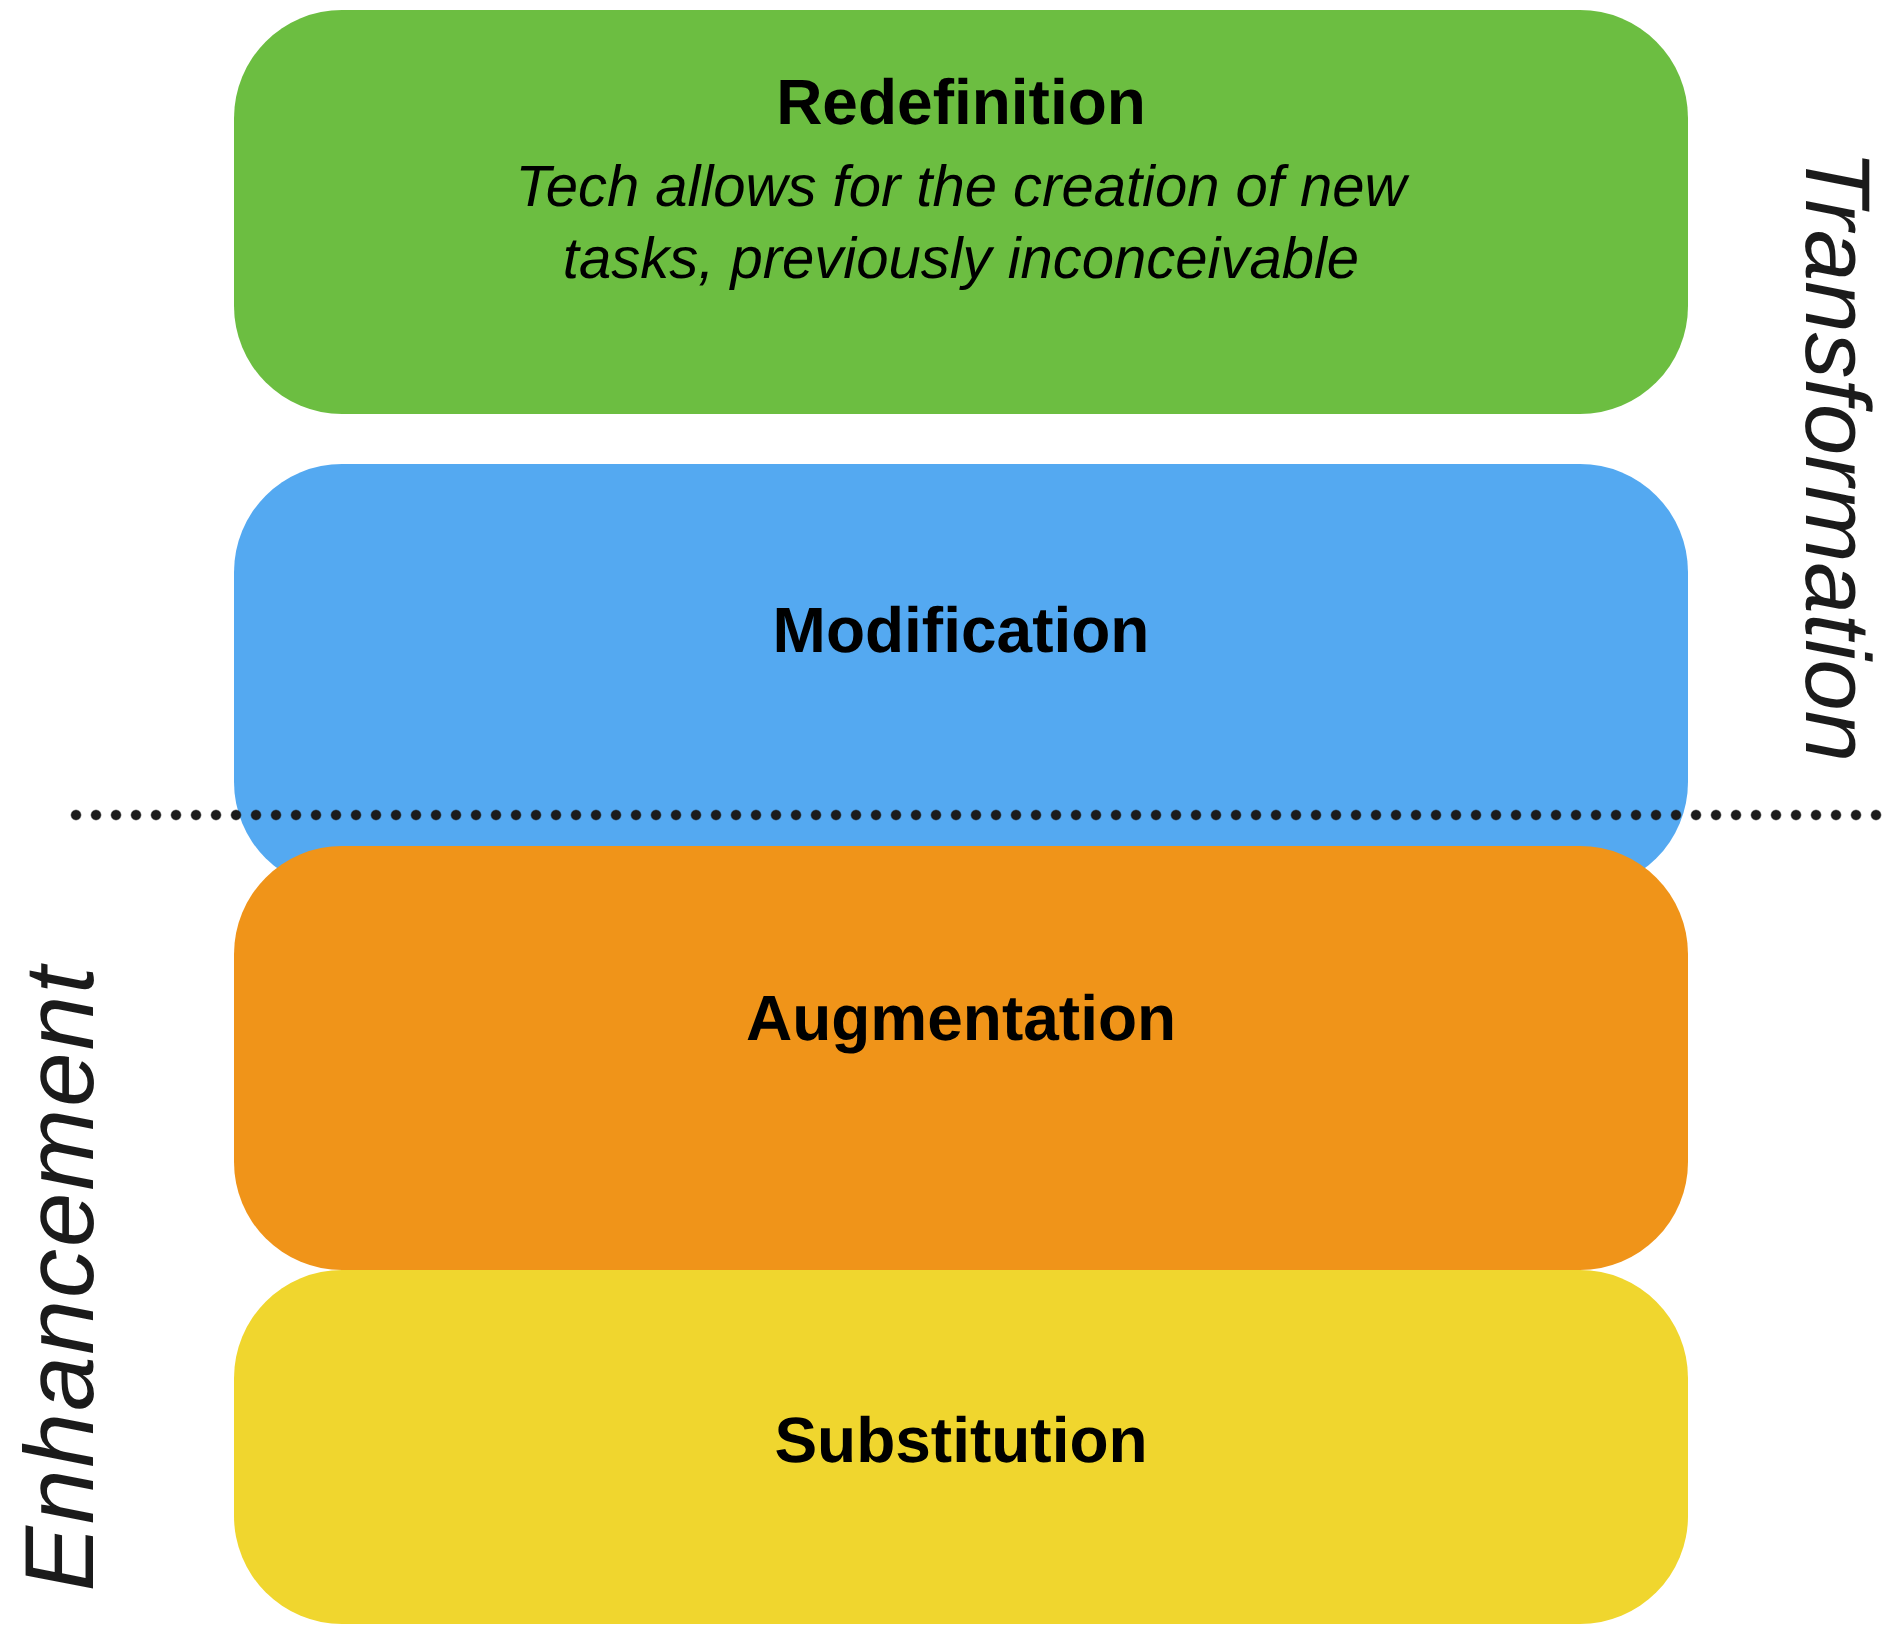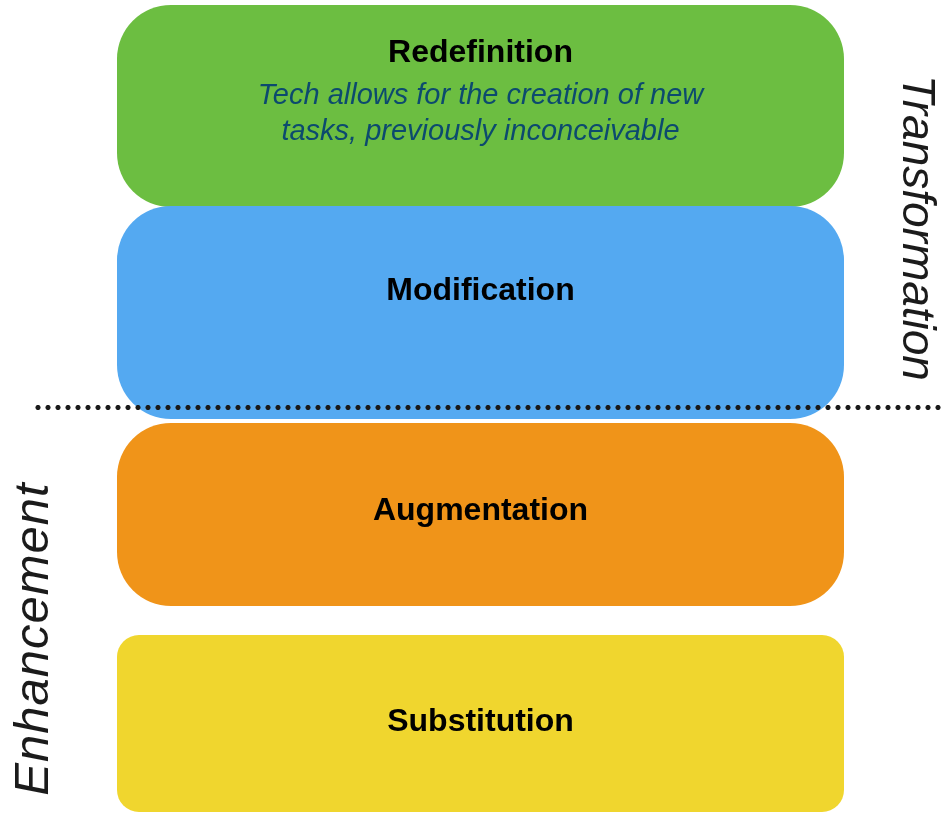--- a/index.html
+++ b/index.html
@@ -22,35 +22,35 @@
     left: 117px;
     width: 727px;
     border-radius: 54px;
     display: flex;
     flex-direction: column;
     align-items: center;
     justify-content: center;
     text-align: center;
   }
   .box-redefinition  { top: 5px;   height: 172px; padding-bottom: 30px; }
-  .box-modification  { top: 206px; height: 173px; padding-bottom: 40px; }
-  .box-augmentation  { top: 423px; height: 178px; padding-bottom: 5px; }
+  .box-modification  { top: 232px; height: 173px; padding-bottom: 40px; }
+  .box-augmentation  { top: 423px; height: 178px; padding-bottom: 34px; }
   .box-substitution  { top: 635px; height: 177px; padding-bottom: 0; }
 
   .box-title {
     font-size: 32px;
     font-weight: bold;
     color: #000000;
     line-height: 1.15;
     margin-bottom: 6px;
   }
   .box-desc {
     font-size: 29px;
     font-style: italic;
-    color: #0c4a6e;
+    color: #000000;
     line-height: 1.25;
     white-space: pre-line;
   }
 
   
   .divider {
     position: absolute;
     left: 33px;
     right: 2px;
     top: 403px;
@@ -94,21 +94,21 @@
   <div class="box box-modification" style="background: rgb(84, 169, 241);">
     <div class="box-title">Modification</div>
   </div>
 
   <div class="divider"></div>
 
   <div class="box box-augmentation" style="background: rgb(240, 148, 25);">
     <div class="box-title">Augmentation</div>
   </div>
 
-  <div class="box box-substitution" style="background: rgb(240, 214, 46); border-radius: 22px;">
+  <div class="box box-substitution" style="background: rgb(240, 214, 46);">
     <div class="box-title">Substitution</div>
   </div>
 
   <div class="vlabel vlabel-right">Transformation</div>
 
   <div class="vlabel vlabel-left">Enhancement</div>
 
 </div>
 
 </body></html>

